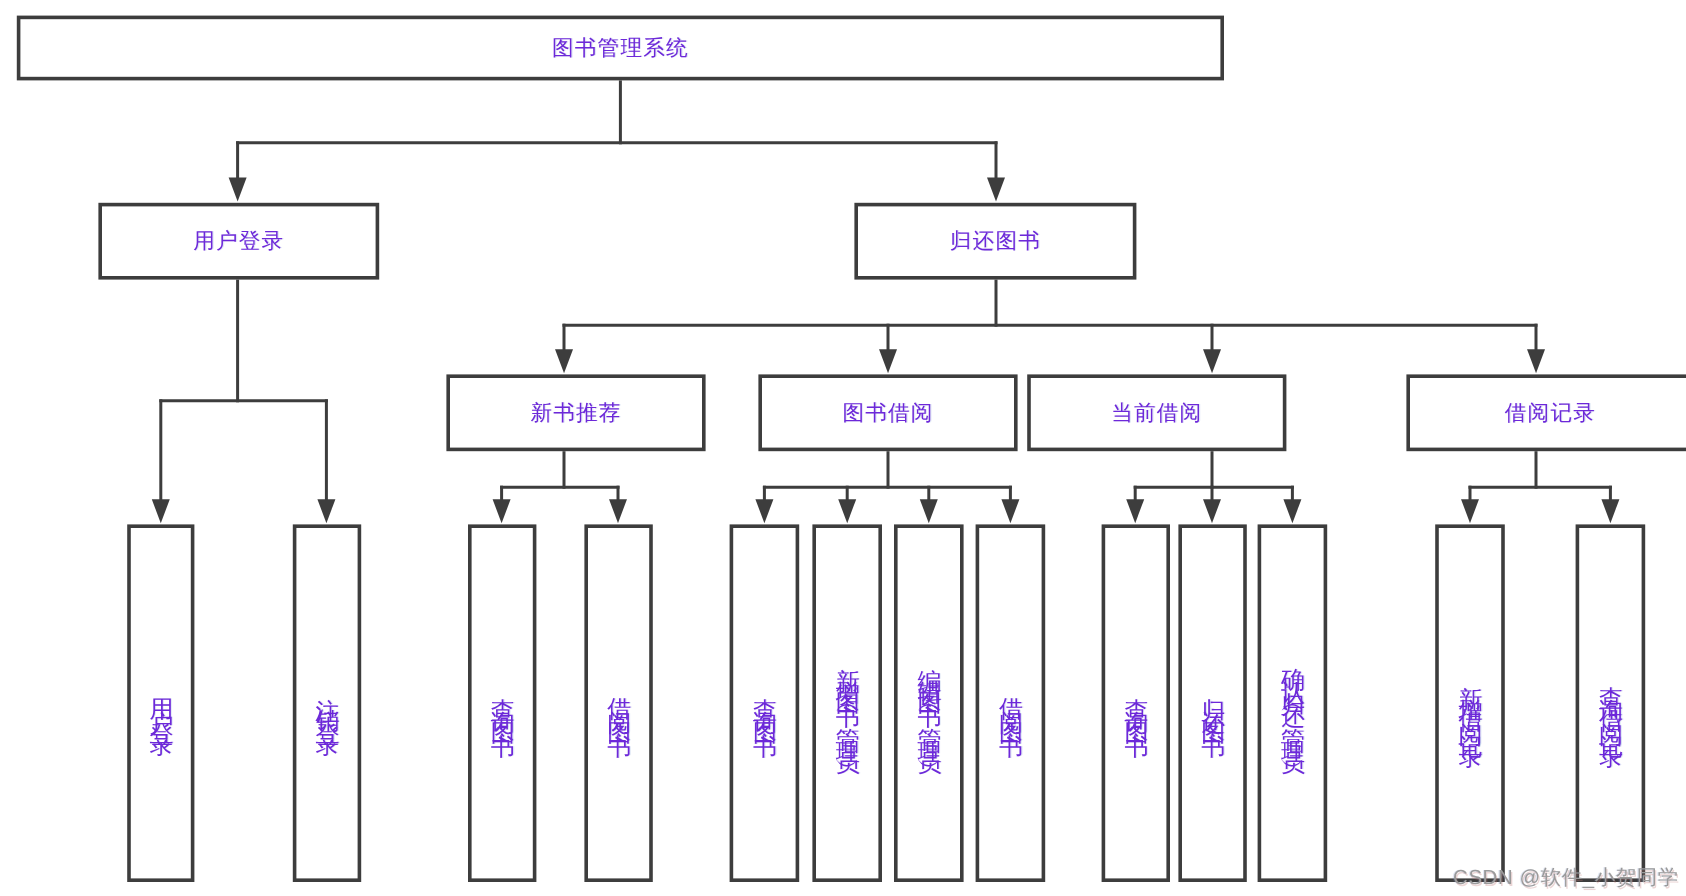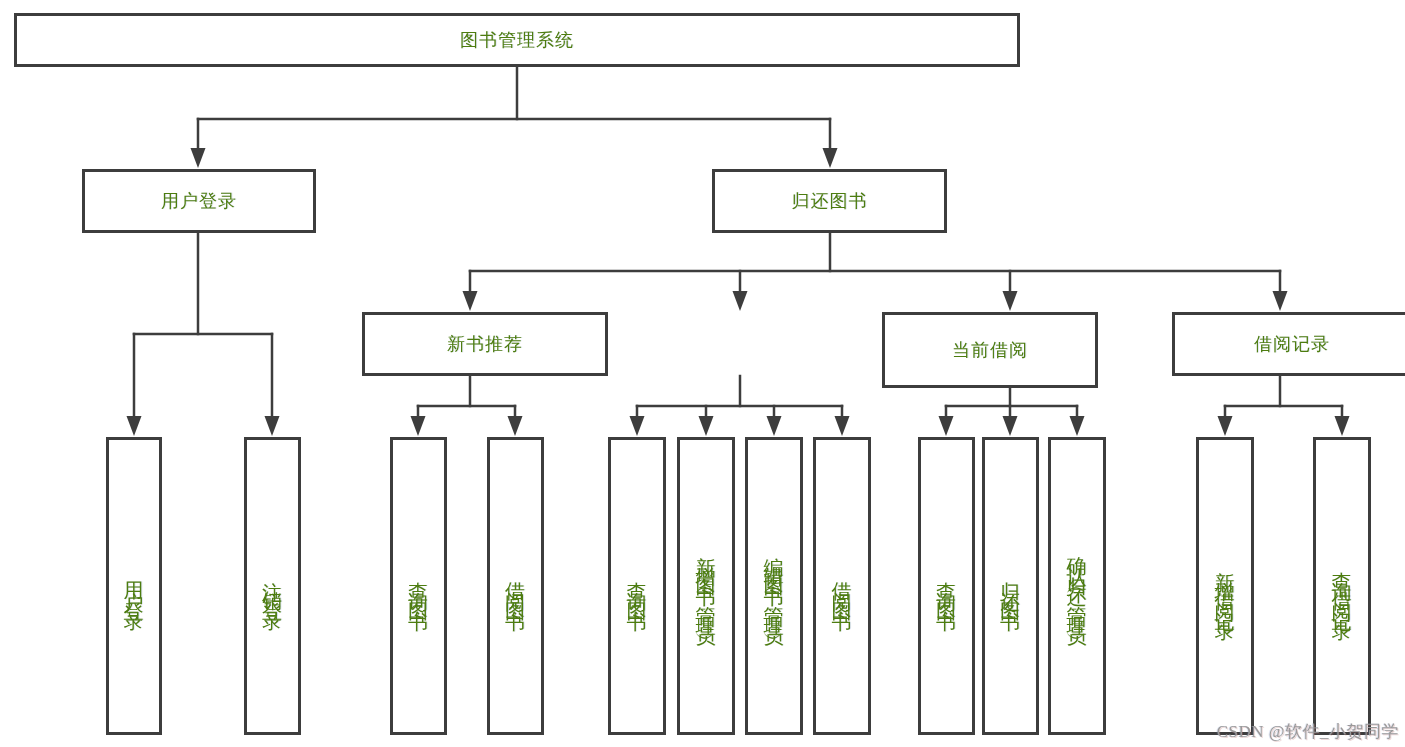--- a/index.html
+++ b/index.html
@@ -34,21 +34,21 @@
     stroke: none;
   }
   .node {
     position: absolute;
     box-sizing: border-box;
     background: #ffffff;
     border: 3px solid #3d3d3d;
     display: flex;
     align-items: center;
     justify-content: center;
-    color: #4d7c0f;
+    color: #6d28d9;
   }
   .node.h .lbl {
     font-size: 18px;
     letter-spacing: 1px;
     white-space: nowrap;
     text-shadow: 1px 0 0 rgba(90,130,200,0.18);
   }
   .node.v .lbl {
     writing-mode: vertical-rl;
     text-orientation: mixed;
@@ -59,21 +59,20 @@
   }
   .watermark {
     position: absolute;
     right: 6px;
     bottom: 4px;
     font-size: 17px;
     color: #9a9a9a;
     letter-spacing: 0.5px;
     white-space: nowrap;
     text-shadow: 1px 1px 0 rgba(190,120,120,0.30), -1px 0 0 rgba(120,140,200,0.22);
-    font-family: Liberation Serif, serif;
   }
 </style>
 </head>
 <body>
 
 <div class="stage">
 
   <svg class="connectors" viewBox="0 0 1405 747" xmlns="http://www.w3.org/2000/svg">
 
     <g>
@@ -154,24 +153,27 @@
     <span class="lbl">图书管理系统</span>
   </div>
 
   <div class="node h" style="left:82px; top:169px; width:234px; height:64px">
     <span class="lbl">用户登录</span>
   </div>
   <div class="node h" style="left:712px; top:169px; width:235px; height:64px">
     <span class="lbl">归还图书</span>
   </div>
 
-  <div class="node h" style="left:362px; top:312px; width:246px; height:64px">
+  <div class="node h" style="left:372px; top:312px; width:216px; height:64px">
     <span class="lbl">新书推荐</span>
   </div>
-  <div class="node h" style="left:882px; top:312px; width:216px; height:76px">
+  <div class="node h" style="left:632px; top:312px; width:216px; height:64px">
+    <span class="lbl">图书借阅</span>
+  </div>
+  <div class="node h" style="left:856px; top:312px; width:216px; height:64px">
     <span class="lbl">当前借阅</span>
   </div>
   <div class="node h" style="left:1172px; top:312px; width:240px; height:64px">
     <span class="lbl">借阅记录</span>
   </div>
 
   <div class="node v" style="left:106px; top:437px; width:56px; height:298px">
     <span class="lbl">用户登录</span>
   </div>
   <div class="node v" style="left:244px; top:437px; width:57px; height:298px">

